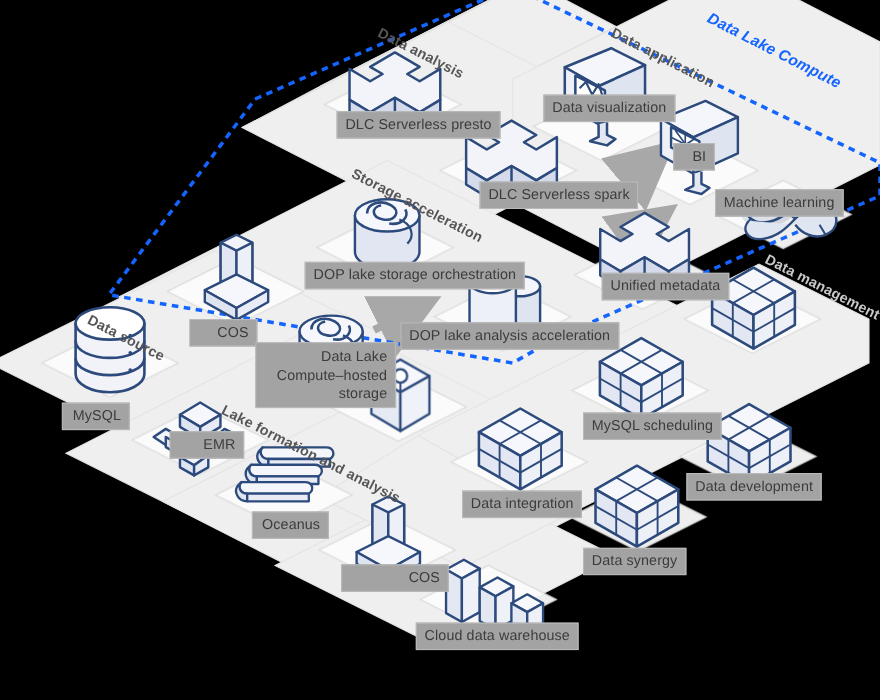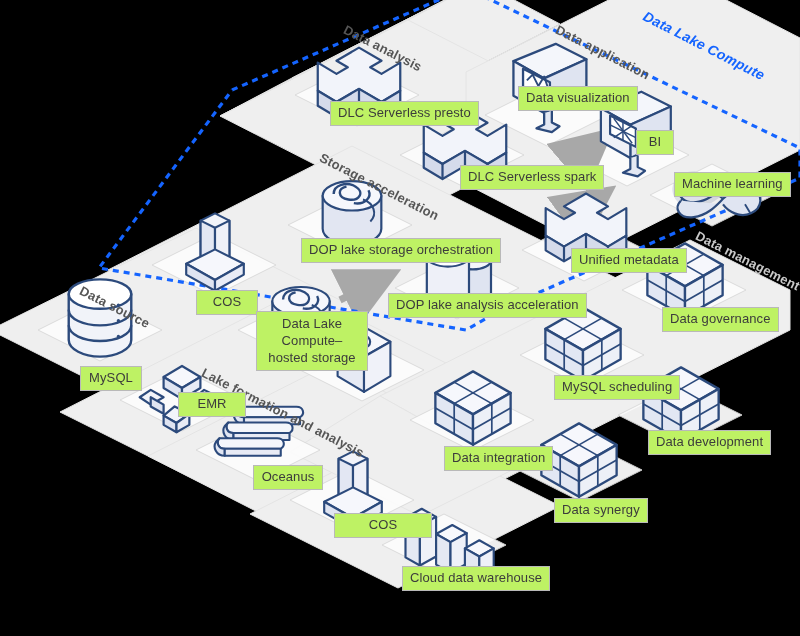--- a/index.html
+++ b/index.html
@@ -17,31 +17,30 @@
   }
   #stage svg.layer-svg {
     position: absolute;
     left: 0; top: 0;
     width: 800px; height: 636px;
   }
 
   
   .chip {
     position: absolute;
-    background: #bef264;
+    background: #a3a3a3;
     border: 1px solid #b9b9b9;
     color: #3c3c3c;
     font-size: 13px;
     line-height: 16px;
     padding: 3px 7px 4px 7px;
     white-space: nowrap;
-    text-align: center;
+    text-align: right;
     box-sizing: border-box;
     letter-spacing: .1px;
-    margin-left: 24px;
   }
   .chip.two-line { white-space: normal; line-height: 17px; }
 
   
   .plane-label {
     position: absolute;
     font-size: 13px;
     font-weight: bold;
     color: #565656;
     white-space: nowrap;
@@ -346,30 +345,29 @@
   <div class="chip" style="left:364px; top:293px;">DOP lake analysis acceleration</div>
 
   <div class="chip" style="left:547px; top:248px;">Unified metadata</div>
 
   <div class="chip" style="left:172px; top:290px; width:62px;">COS</div>
 
   <div class="chip" style="left:56px; top:366px; width:62px;">MySQL</div>
 
   <div class="chip" style="left:154px; top:392px; width:68px;">EMR</div>
 
-  <div class="chip two-line" style="left:232px; top:311px; width:112px;">Data Lake Compute–hosted storage</div>
+  <div class="chip two-line" style="left:232px; top:311px; width:128px;">Data Lake Compute–hosted storage</div>
 
 
   <div class="chip" style="left:229px; top:465px; width:70px;">Oceanus</div>
 
   <div class="chip" style="left:310px; top:513px; width:98px;">COS</div>
 
   <div class="chip" style="left:378px; top:566px;">Cloud data warehouse</div>
 
-  <div class="chip" style="left:638px; top:307px;">Data governance</div>
 
   <div class="chip" style="left:530px; top:375px;">MySQL scheduling</div>
 
   <div class="chip" style="left:624px; top:430px;">Data development</div>
 
   <div class="chip" style="left:420px; top:446px;">Data integration</div>
 
   <div class="chip" style="left:530px; top:498px;">Data synergy</div>
 
 </div>

